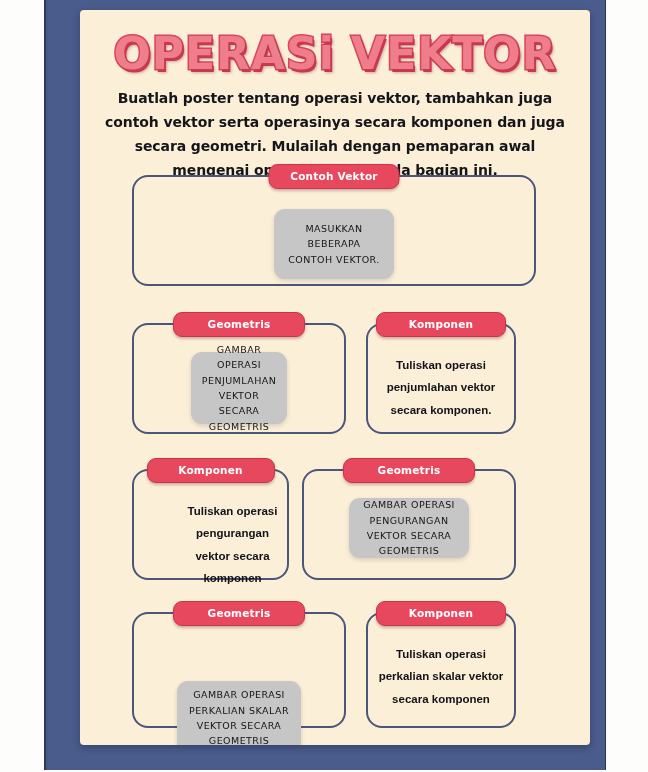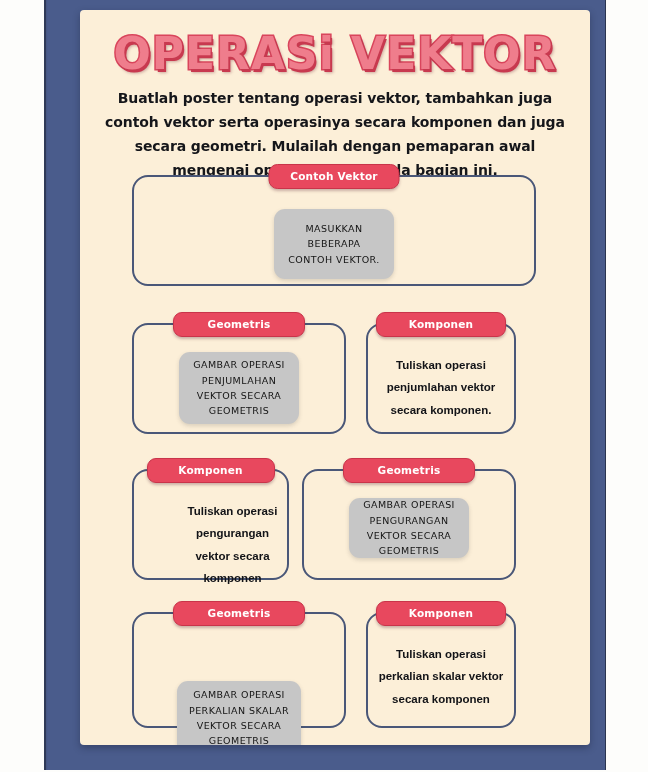--- a/index.html
+++ b/index.html
@@ -125,21 +125,21 @@
 
     <div class="card" style="left:52px;top:154px;width:404px;height:122px;">
       <div class="card-body"></div>
       <div class="pill" style="width:131px;">Contoh Vektor</div>
       <div class="gray-box" style="top:45px;width:120px;height:70px;">MASUKKAN BEBERAPA CONTOH VEKTOR.</div>
     </div>
 
     <div class="card" style="left:52px;top:302px;width:214px;height:122px;">
       <div class="card-body"></div>
       <div class="pill" style="width:132px;">Geometris</div>
-      <div class="gray-box" style="top:40px;width:120px;height:72px;">GAMBAR OPERASI PENJUMLAHAN VEKTOR SECARA GEOMETRIS</div>
+      <div class="gray-box" style="top:40px;width:96px;height:72px;">GAMBAR OPERASI PENJUMLAHAN VEKTOR SECARA GEOMETRIS</div>
     </div>
 
     <div class="card" style="left:286px;top:302px;width:150px;height:122px;">
       <div class="card-body"></div>
       <div class="pill" style="width:130px;">Komponen</div>
       <div class="note" style="top:42px;">Tuliskan operasi penjumlahan vektor secara komponen.</div>
     </div>
 
     <div class="card" style="left:52px;top:448px;width:157px;height:122px;">
       <div class="card-body"></div>

